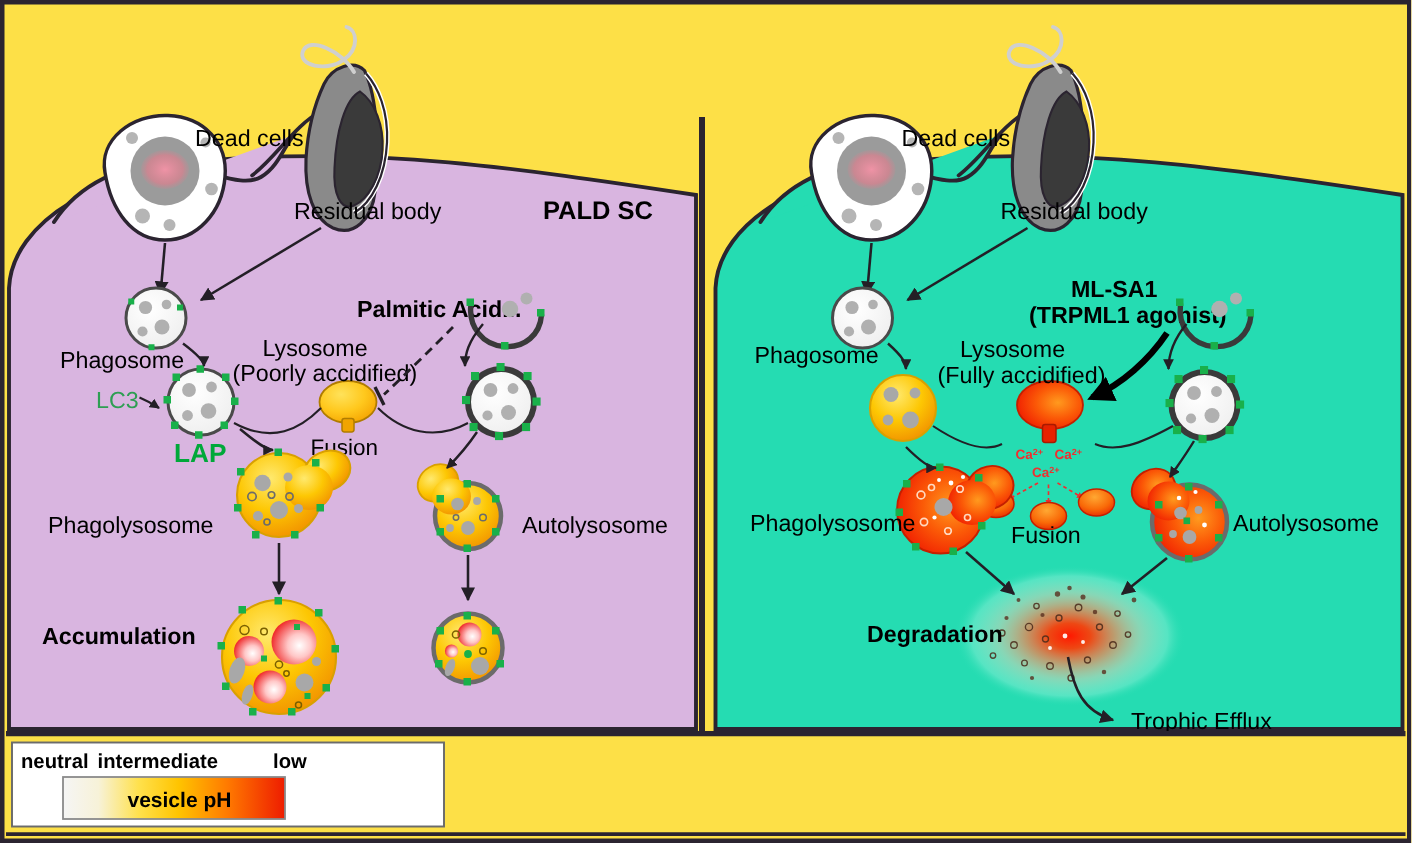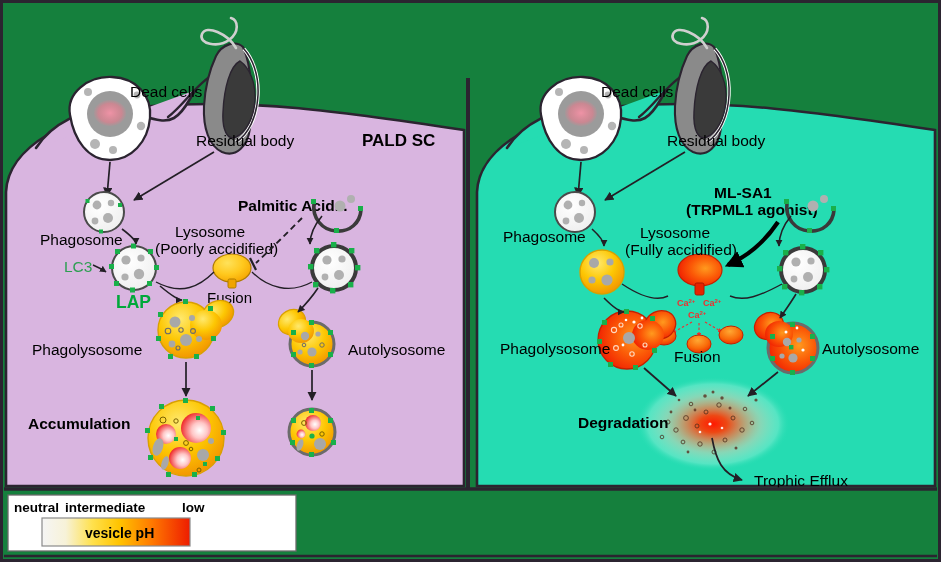--- a/index.html
+++ b/index.html
@@ -1,17 +1,17 @@
 <!DOCTYPE html>
 <html><head>
 <meta charset="utf-8">
 <style>
   html,body{margin:0;padding:0;background:#fff;}
   body{width:941px;height:562px;font-family:"Liberation Sans",sans-serif;overflow:hidden;}
-  #root{position:relative;width:941px;height:562px;background:#15803d;}
+  #root{position:relative;width:941px;height:562px;background:#fde047;}
   svg{display:block;}
   .lbl{font-family:"Liberation Sans",sans-serif;fill:#000;}
 </style>
 </head>
 <body>
 
 <div id="root">
 
 <svg id="fig" width="941" height="562" viewBox="0 0 941 562">
 

